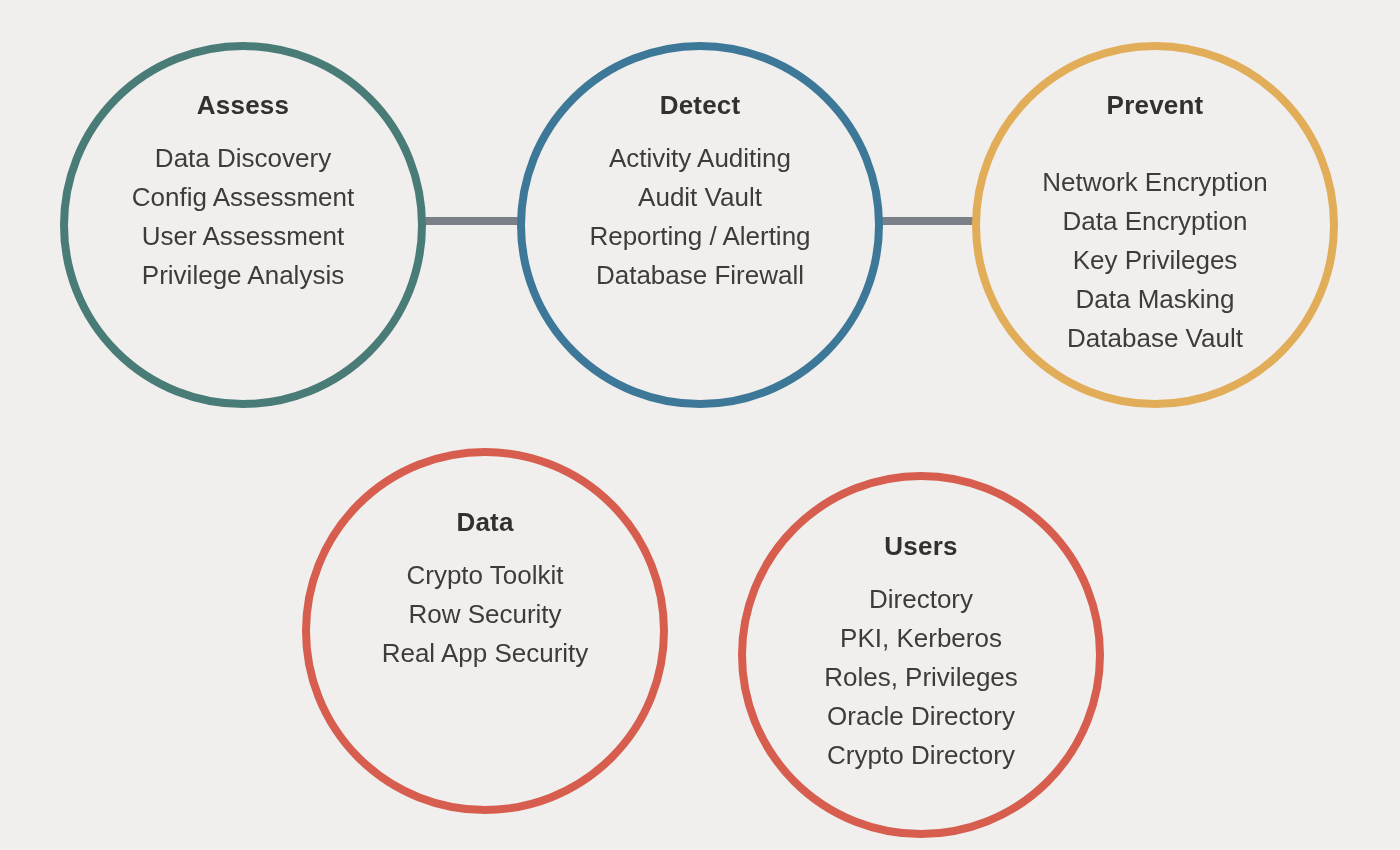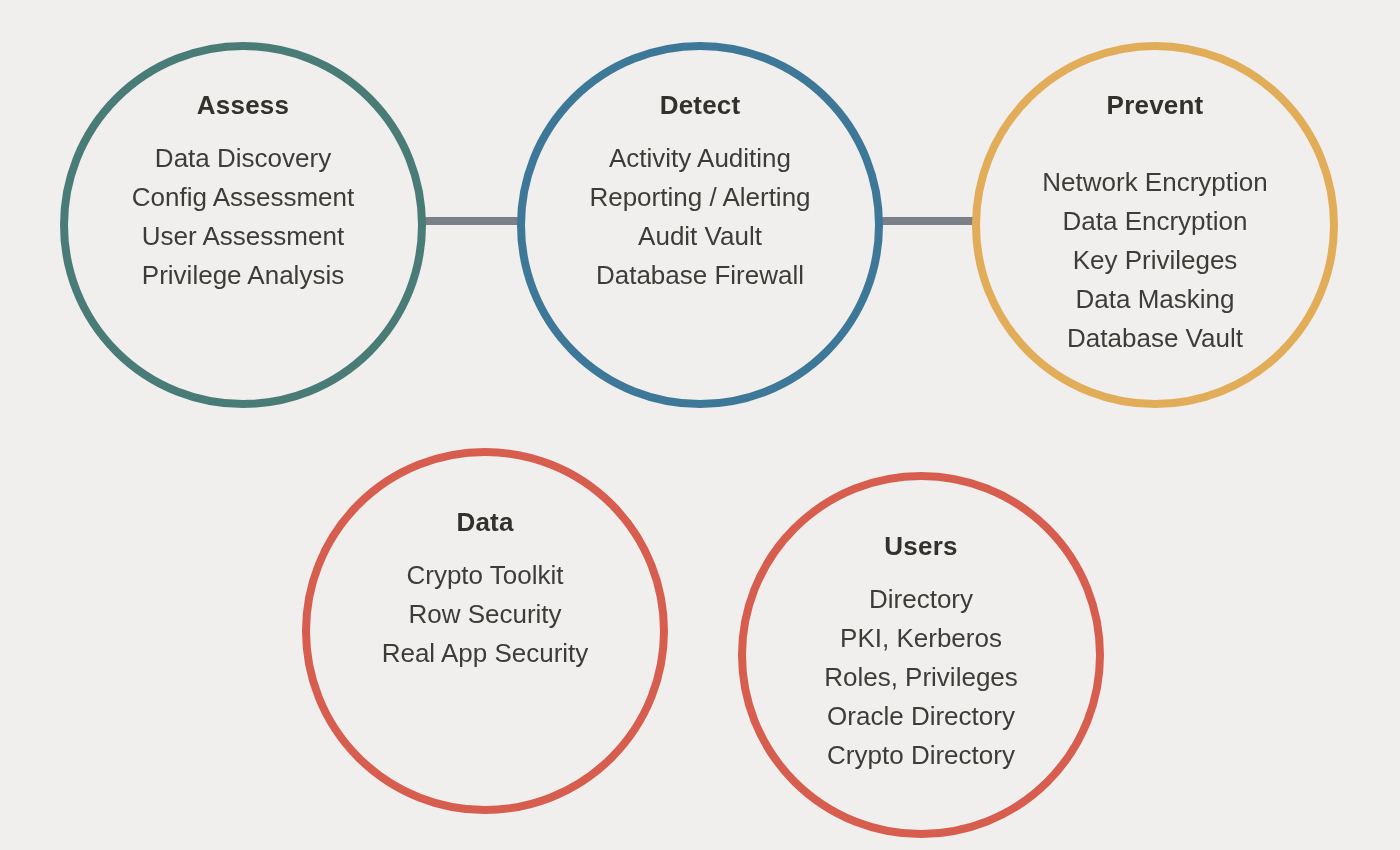--- a/index.html
+++ b/index.html
@@ -79,22 +79,22 @@
       <li>Config Assessment</li>
       <li>User Assessment</li>
       <li>Privilege Analysis</li>
     </ul>
   </div>
 
   <div class="circle pos-detect" style="border-color: rgb(62, 120, 153);">
     <h2 class="circle-title">Detect</h2>
     <ul class="circle-items">
       <li>Activity Auditing</li>
+      <li>Audit Vault</li>
       <li>Reporting / Alerting</li>
-      <li>Audit Vault</li>
       <li>Database Firewall</li>
     </ul>
   </div>
 
   <div class="circle pos-prevent" style="border-color: rgb(226, 173, 89);">
     <h2 class="circle-title">Prevent</h2>
     <ul class="circle-items">
       <li>Network Encryption</li>
       <li>Data Encryption</li>
       <li>Key Privileges</li>

